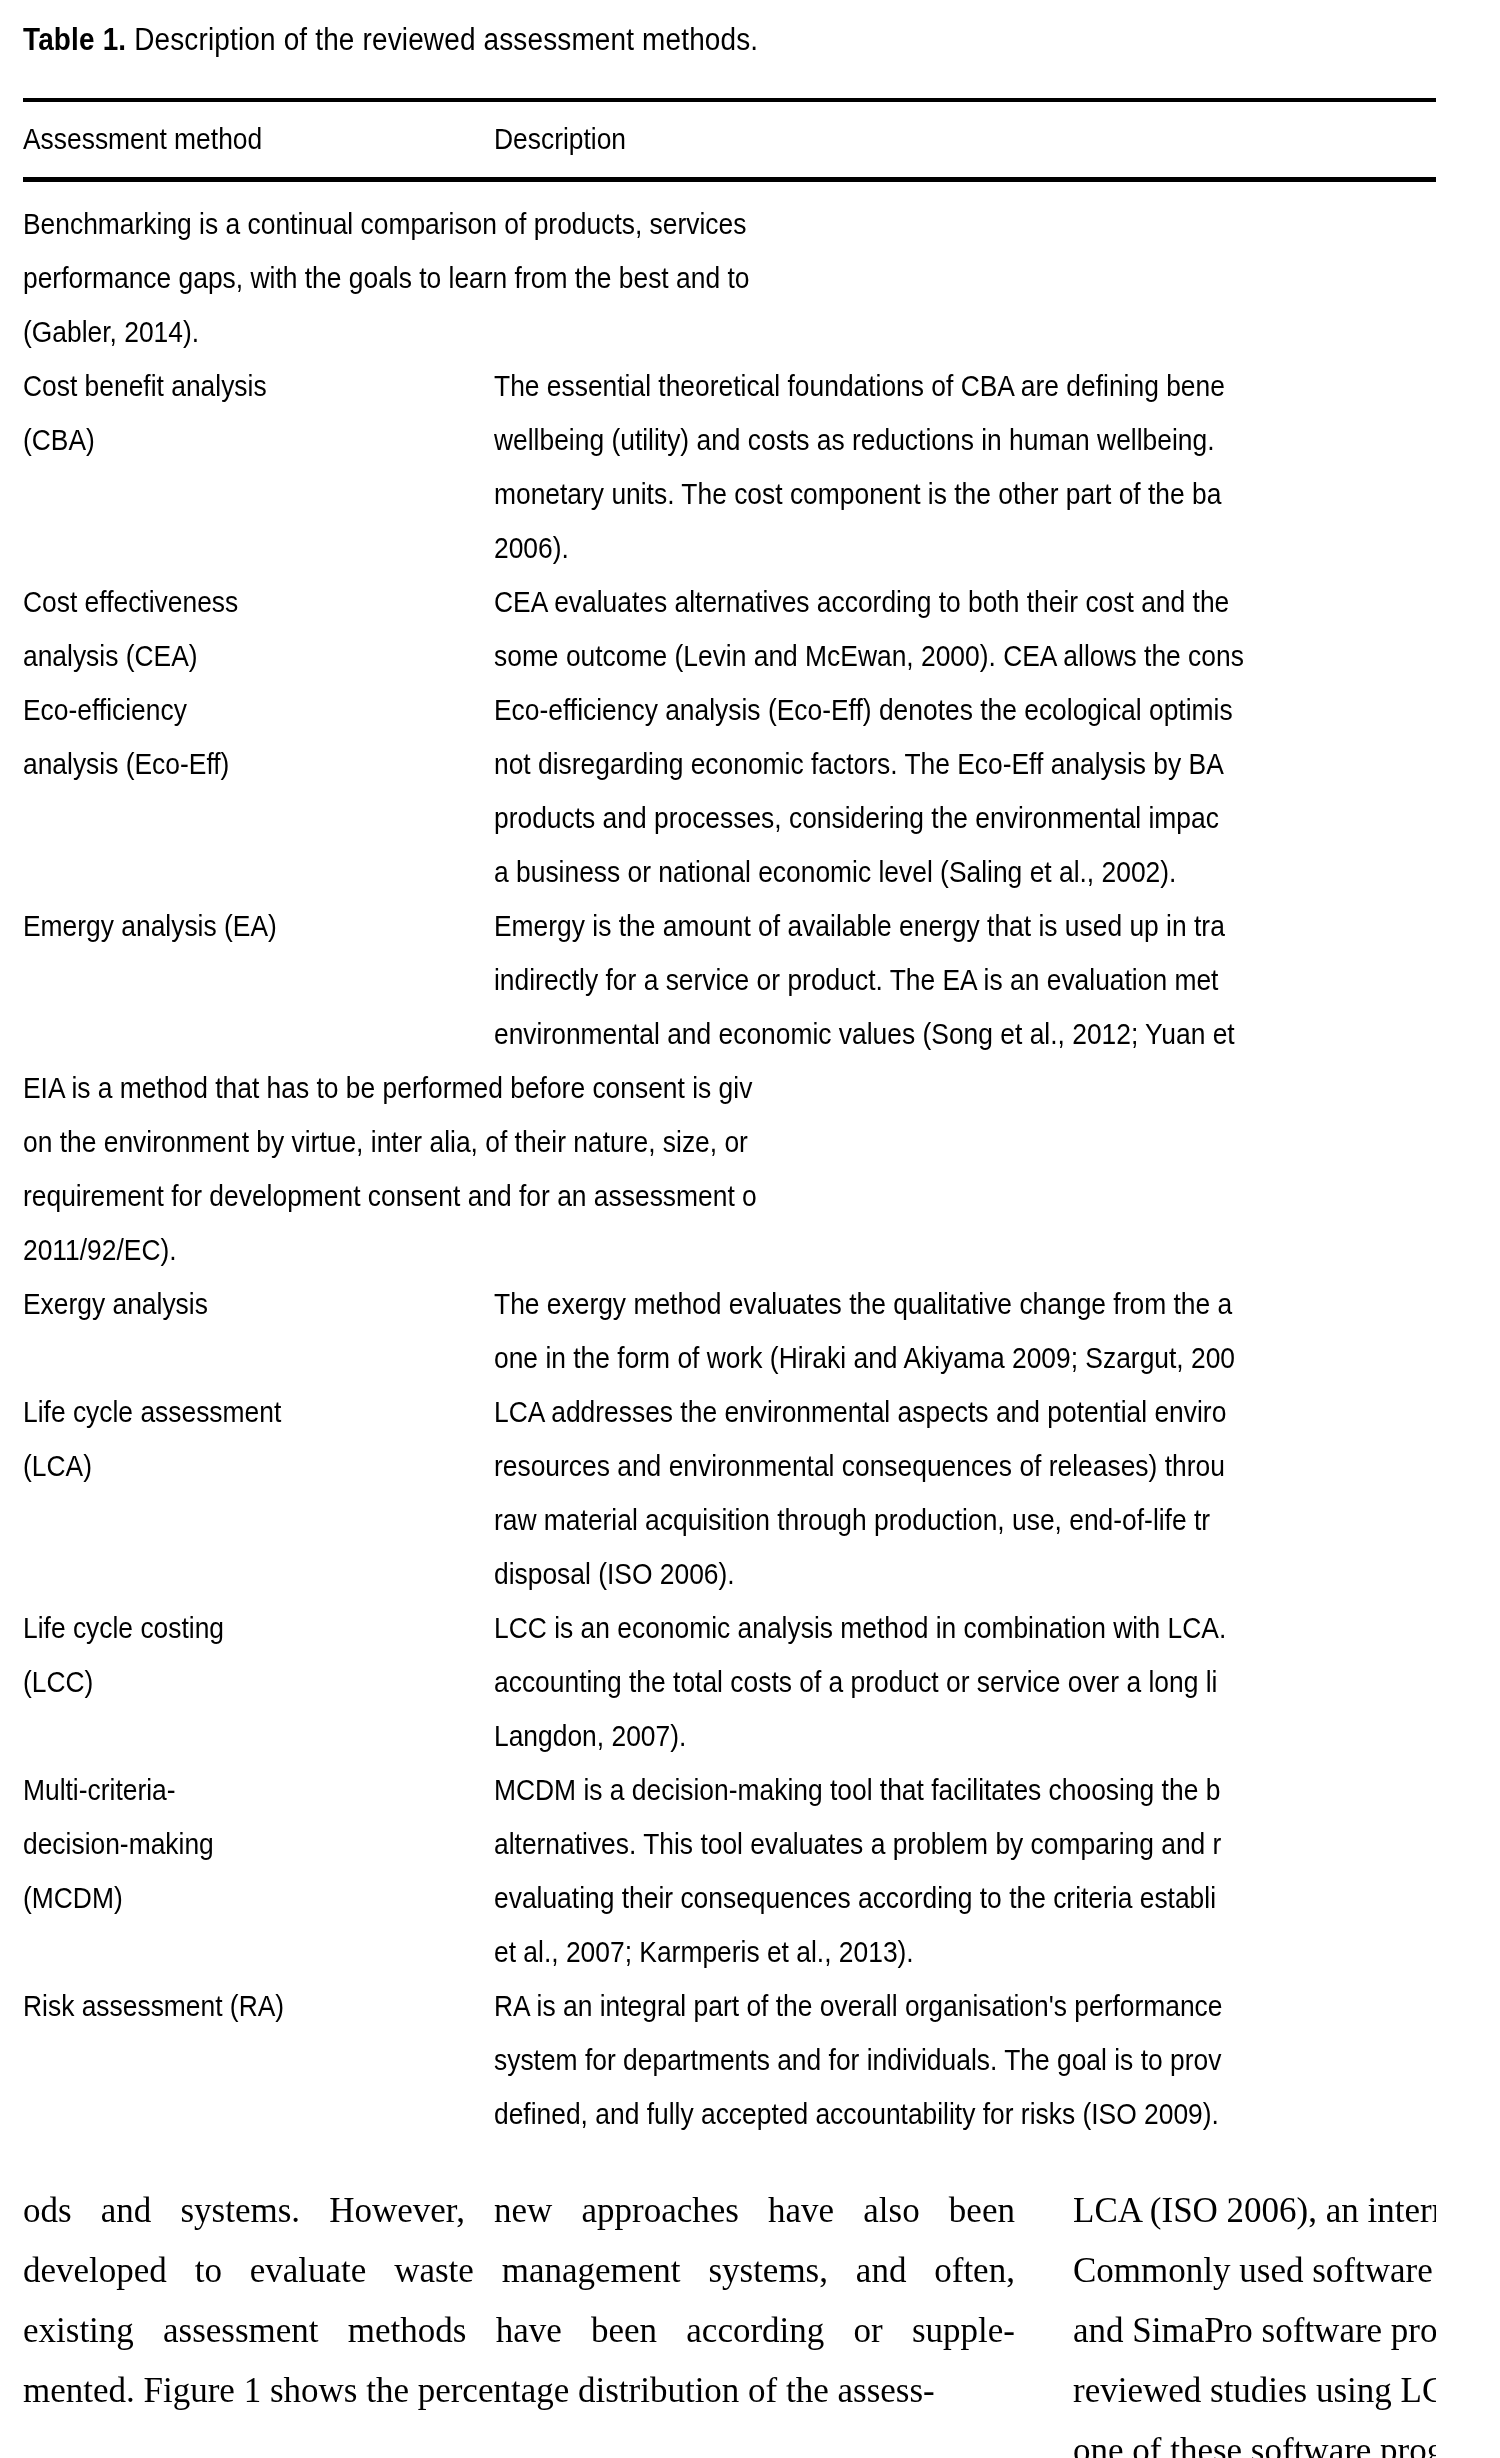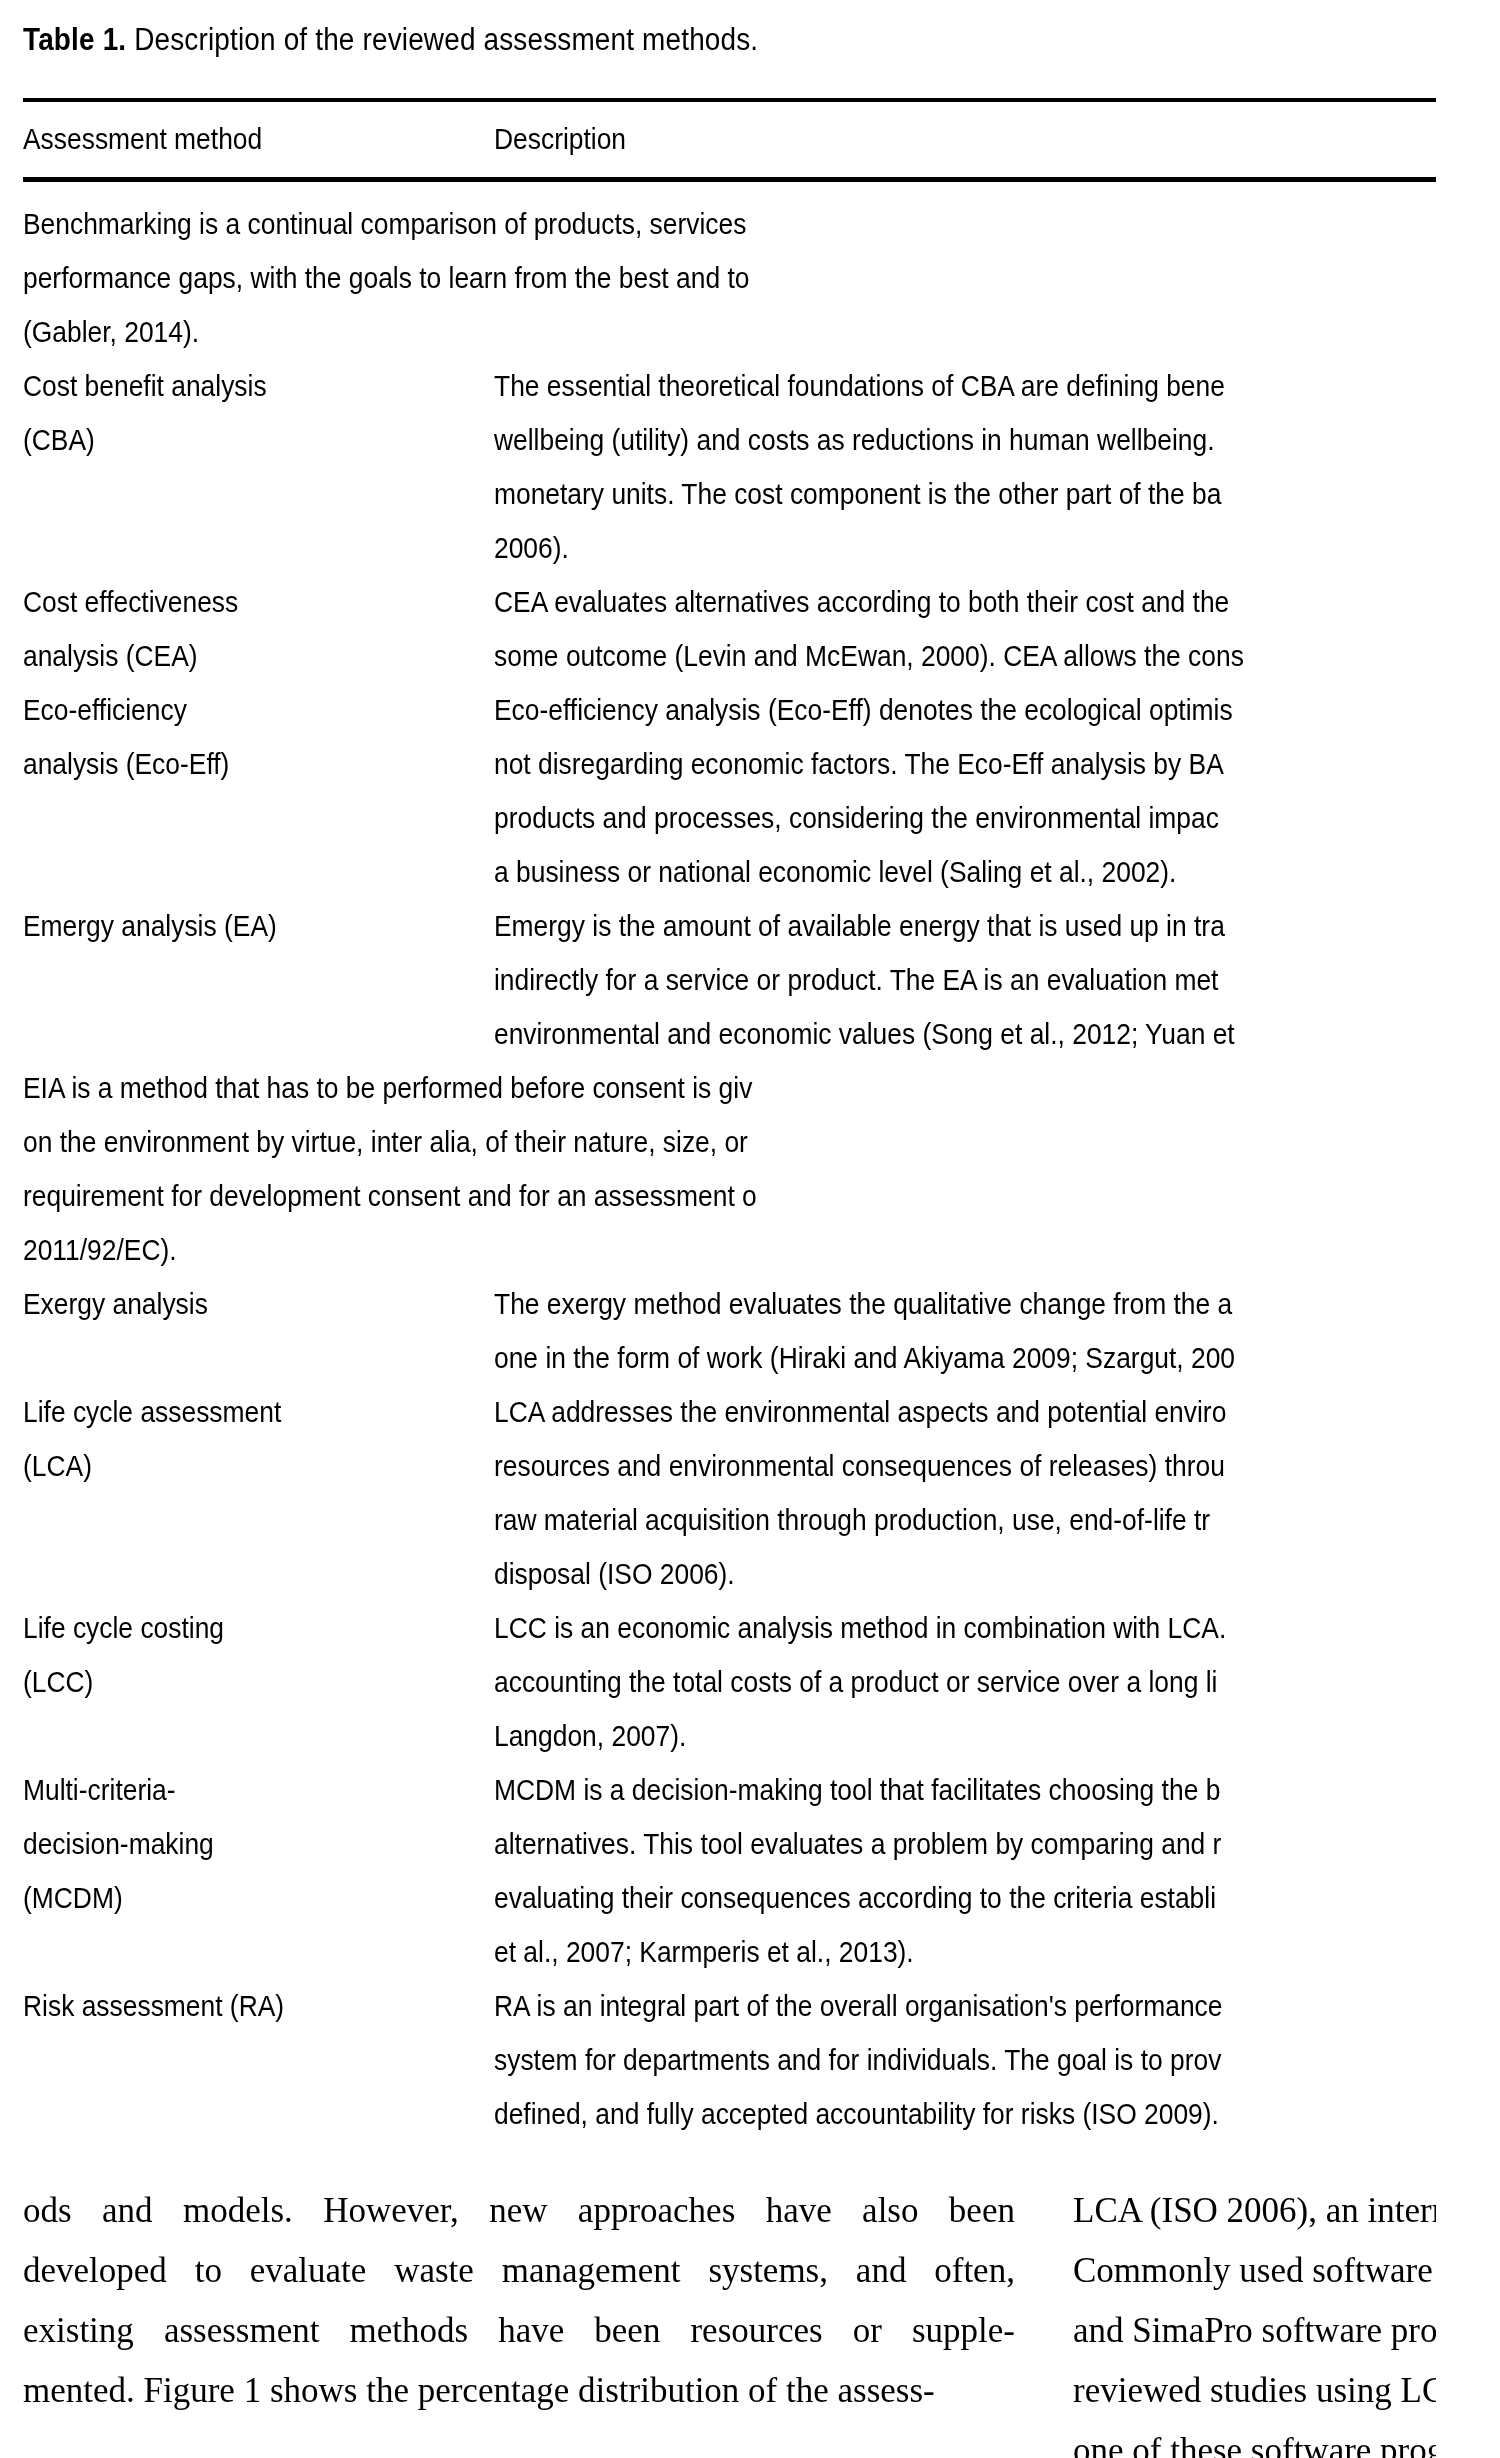--- a/index.html
+++ b/index.html
@@ -299,21 +299,21 @@
         </div>
 
     </div>
   </div>
 
   <div class="body-text">
     <div class="bt-col left" id="body-col-left">
         <div class="bt-line justify">
           <span>ods</span>
           <span>and</span>
-          <span>models.</span>
+          <span>systems.</span>
           <span>However,</span>
           <span>new</span>
           <span>approaches</span>
           <span>have</span>
           <span>also</span>
           <span>been</span>
         </div>
         <div class="bt-line justify">
           <span>developed</span>
           <span>to</span>
@@ -323,21 +323,21 @@
           <span>systems,</span>
           <span>and</span>
           <span>often,</span>
         </div>
         <div class="bt-line justify">
           <span>existing</span>
           <span>assessment</span>
           <span>methods</span>
           <span>have</span>
           <span>been</span>
-          <span>resources</span>
+          <span>according</span>
           <span>or</span>
           <span>supple-</span>
         </div>
         <div class="bt-line">mented. Figure 1 shows the percentage distribution of the assess-</div>
       </div>
     <div class="bt-col right" id="body-col-right">
         <div class="bt-line">LCA (ISO 2006), an intern</div>
         <div class="bt-line">Commonly used software to</div>
         <div class="bt-line">and SimaPro software progr</div>
         <div class="bt-line">reviewed studies using LCA</div>

